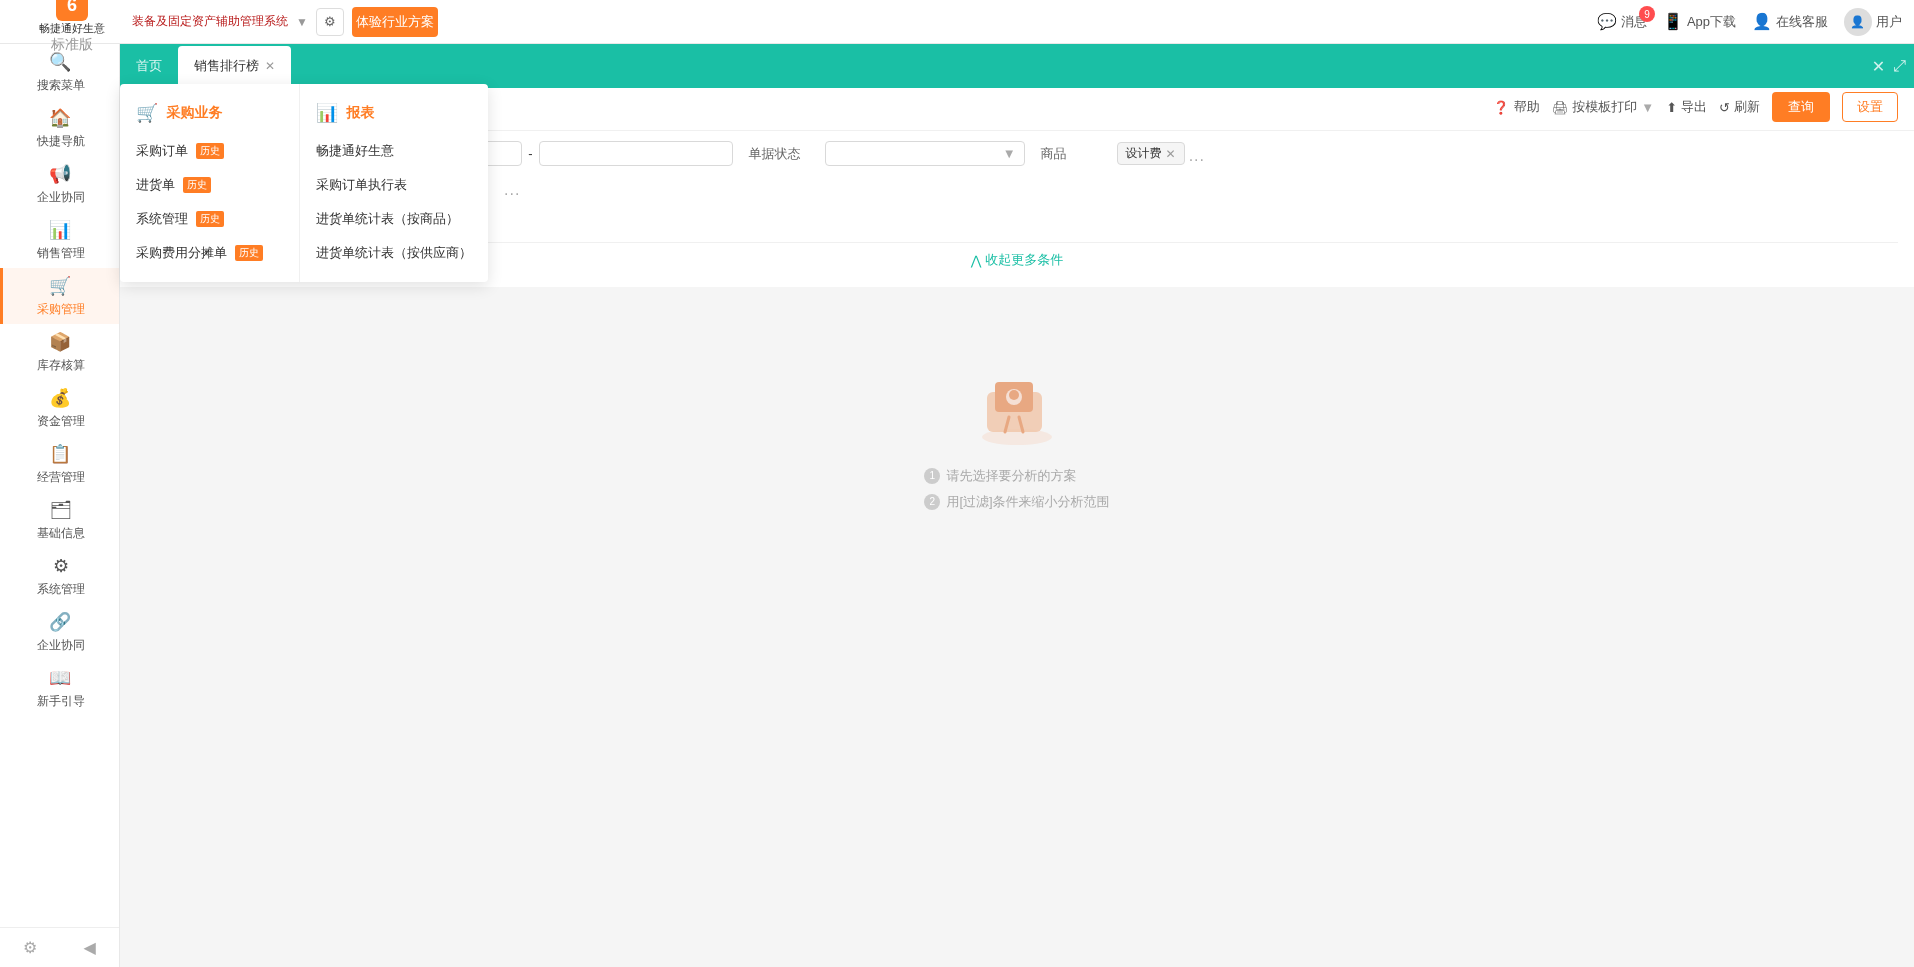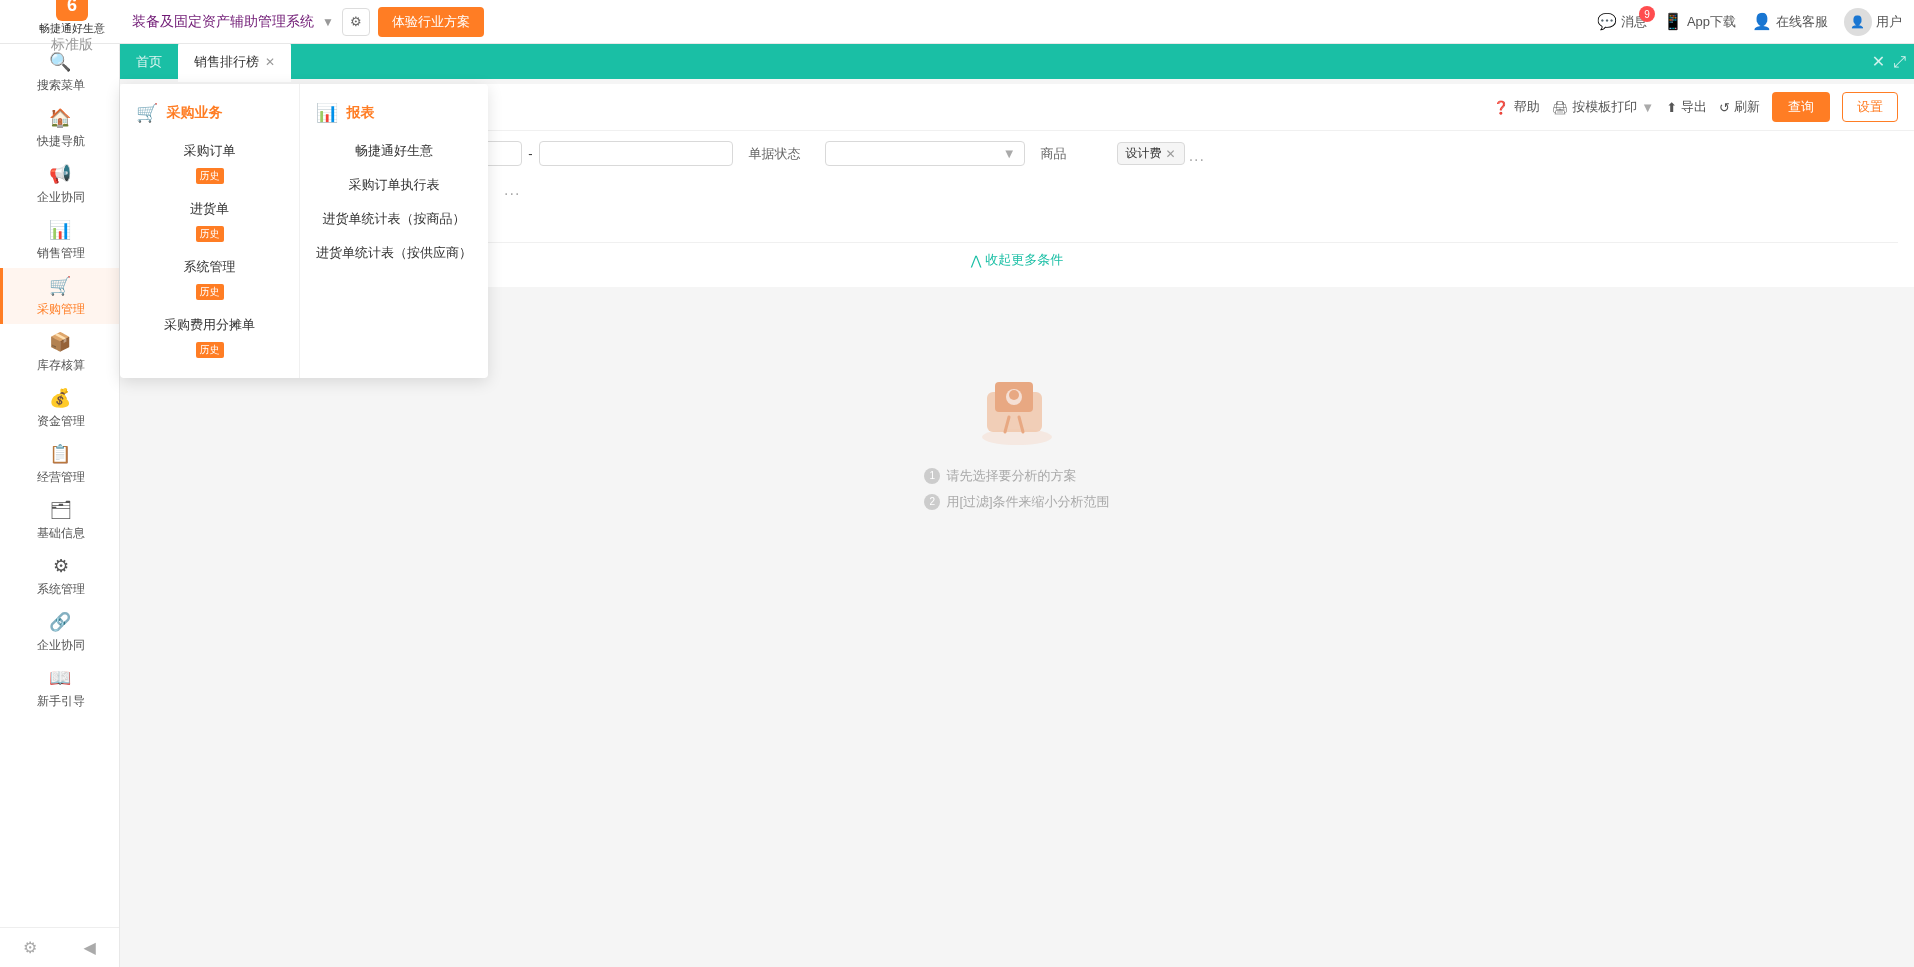--- a/index.html
+++ b/index.html
@@ -44,21 +44,21 @@
       width: 28px; height: 28px;
       border: 1px solid #ddd;
       border-radius: 4px;
       display: flex; align-items: center; justify-content: center;
       cursor: pointer; color: #666;
     }
     .industry-btn {
       background: #ff7d24;
       color: white;
       border: none;
-      padding: 6px 14px;
+      padding: 6px 4px;
       border-radius: 4px;
       cursor: pointer;
       font-size: 13px;
     }
     .header-right {
       display: flex;
       align-items: center;
       gap: 16px;
     }
     .header-right-item {
@@ -83,21 +83,21 @@
     .user-avatar {
       width: 28px; height: 28px;
       background: #ddd;
       border-radius: 50%;
       display: flex; align-items: center; justify-content: center;
       font-size: 12px; color: #888;
     }
 
     
     .tab-bar {
-      height: 35px;
+      height: 44px;
       background: #1abfa5;
       display: flex;
       align-items: center;
       position: fixed;
       top: 44px; left: 120px; right: 0;
       z-index: 90;
       padding: 0;
     }
     .tab-item {
       height: 40px;
@@ -276,42 +276,42 @@
     }
     .dropdown-header {
       display: flex; align-items: center; gap: 8px;
       padding: 6px 16px 10px;
       font-size: 14px; font-weight: bold; color: #ff7d24;
     }
     .dropdown-header-icon { font-size: 18px; }
     .dropdown-item {
       display: flex; align-items: center; gap: 8px;
       padding: 8px 16px;
-      cursor: pointer; font-size: 13px; color: #333; flex-direction: column;
+      cursor: pointer; font-size: 13px; color: #333;
     }
     .history-badge {
       background: #ff7d24; color: white;
       font-size: 10px; padding: 1px 4px;
       border-radius: 2px;
     }
     .dropdown-col-right .dropdown-header { color: #ff7d24; }
   </style>
 </head>
 <body>
 
 <div class="top-header">
   <div class="logo-area">
     <div class="logo-icon">6</div>
     <div style="display:flex;flex-direction:column;align-items:center">
       <span style="font-size:11px;color:#333;font-weight:normal;">畅捷通好生意</span>
       <span style="font-size:14px;color:#999;">标准版</span>
     </div>
   </div>
   <div class="header-system-name">
-    <span style="font-size:14px;color:#701a75;">装备及固定资产辅助管理系统</span>
+    <span style="font-size:12px;color:#b91c1c;">装备及固定资产辅助管理系统</span>
     <span class="header-dropdown-btn">▼</span>
     <div class="gear-btn">⚙</div>
     <button class="industry-btn">体验行业方案</button>
   </div>
   <div class="header-right">
     <div class="header-right-item notification-badge">
       <span style="font-size:16px;">💬</span>
       <span>消息</span>
       <span class="badge-count">9</span>
     </div>

